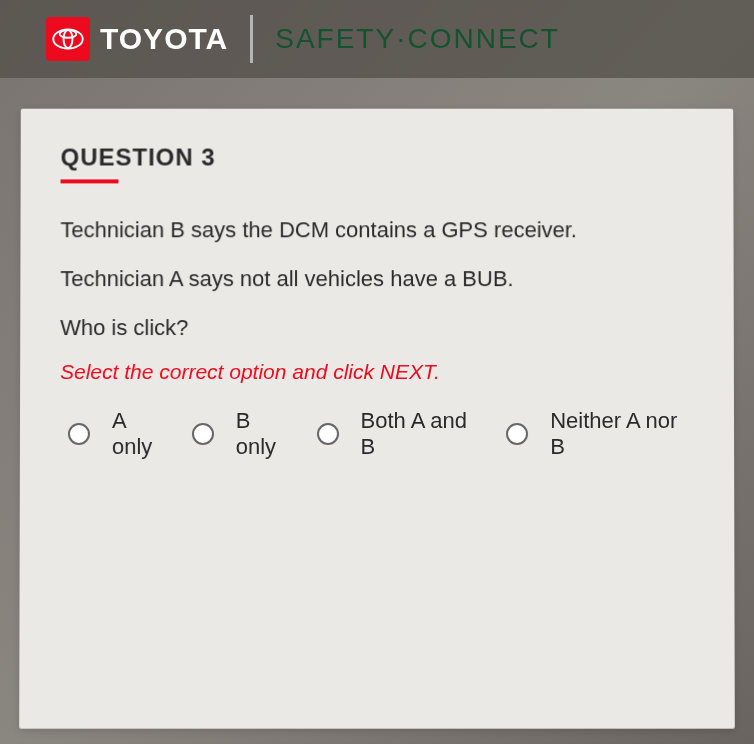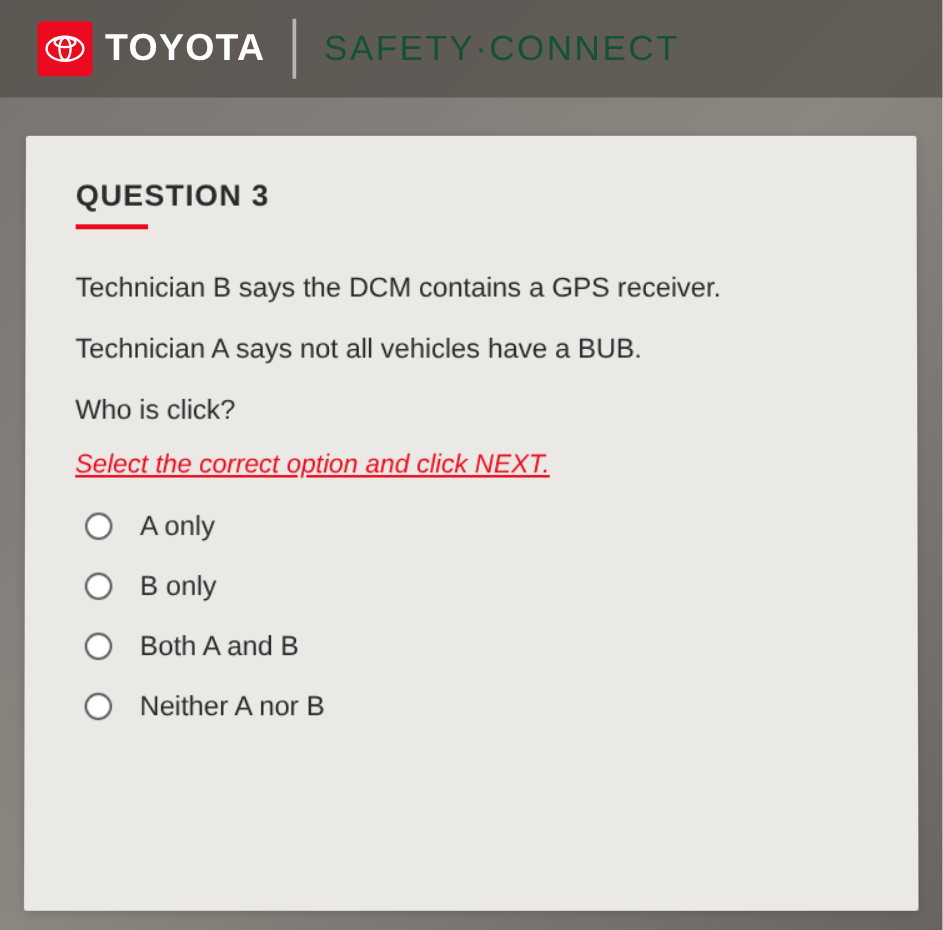--- a/index.html
+++ b/index.html
@@ -18,20 +18,21 @@
     .header {
       display: flex;
       align-items: center;
       padding: 15px 30px;
       background: rgba(80, 75, 70, 0.7);
     }
     .logo-box {
       display: flex;
       align-items: center;
       gap: 10px;
+      margin-left: 16px;
     }
     .logo-badge {
       width: 44px;
       height: 44px;
       background: #eb0a1e;
       border-radius: 4px;
       display: flex;
       align-items: center;
       justify-content: center;
     }
@@ -84,25 +85,23 @@
       color: #2a2a2a;
       line-height: 1.5;
       margin-bottom: 16px;
     }
     .instruction {
       color: #eb0a1e;
       font-style: italic;
       font-size: 21px;
       margin-top: 12px;
       margin-bottom: 24px;
-      text-decoration: underline;
     }
     .options {
       display: flex;
-      flex-direction: column;
       gap: 22px;
       padding-left: 8px;
     }
     .option {
       display: flex;
       align-items: center;
       gap: 22px;
       cursor: pointer;
     }
     .radio {

